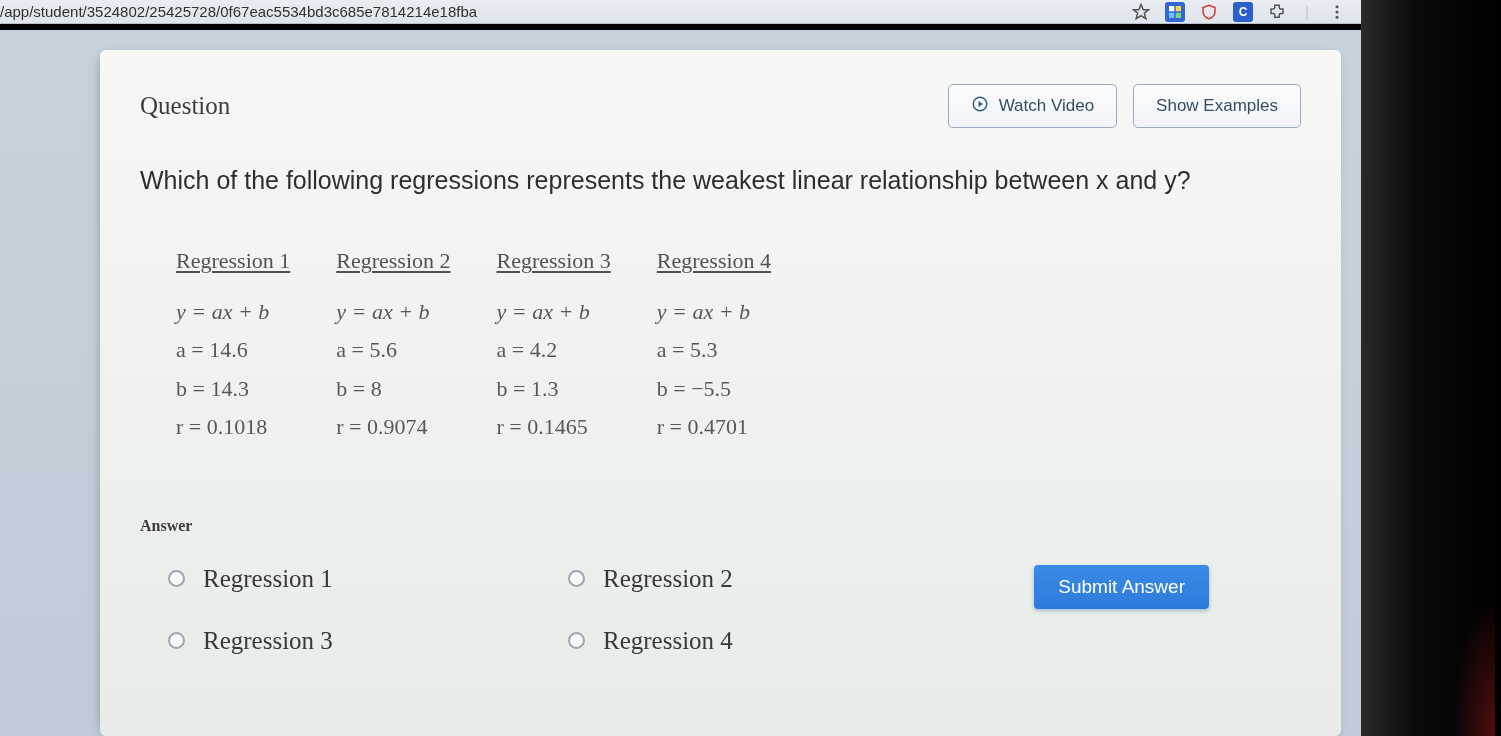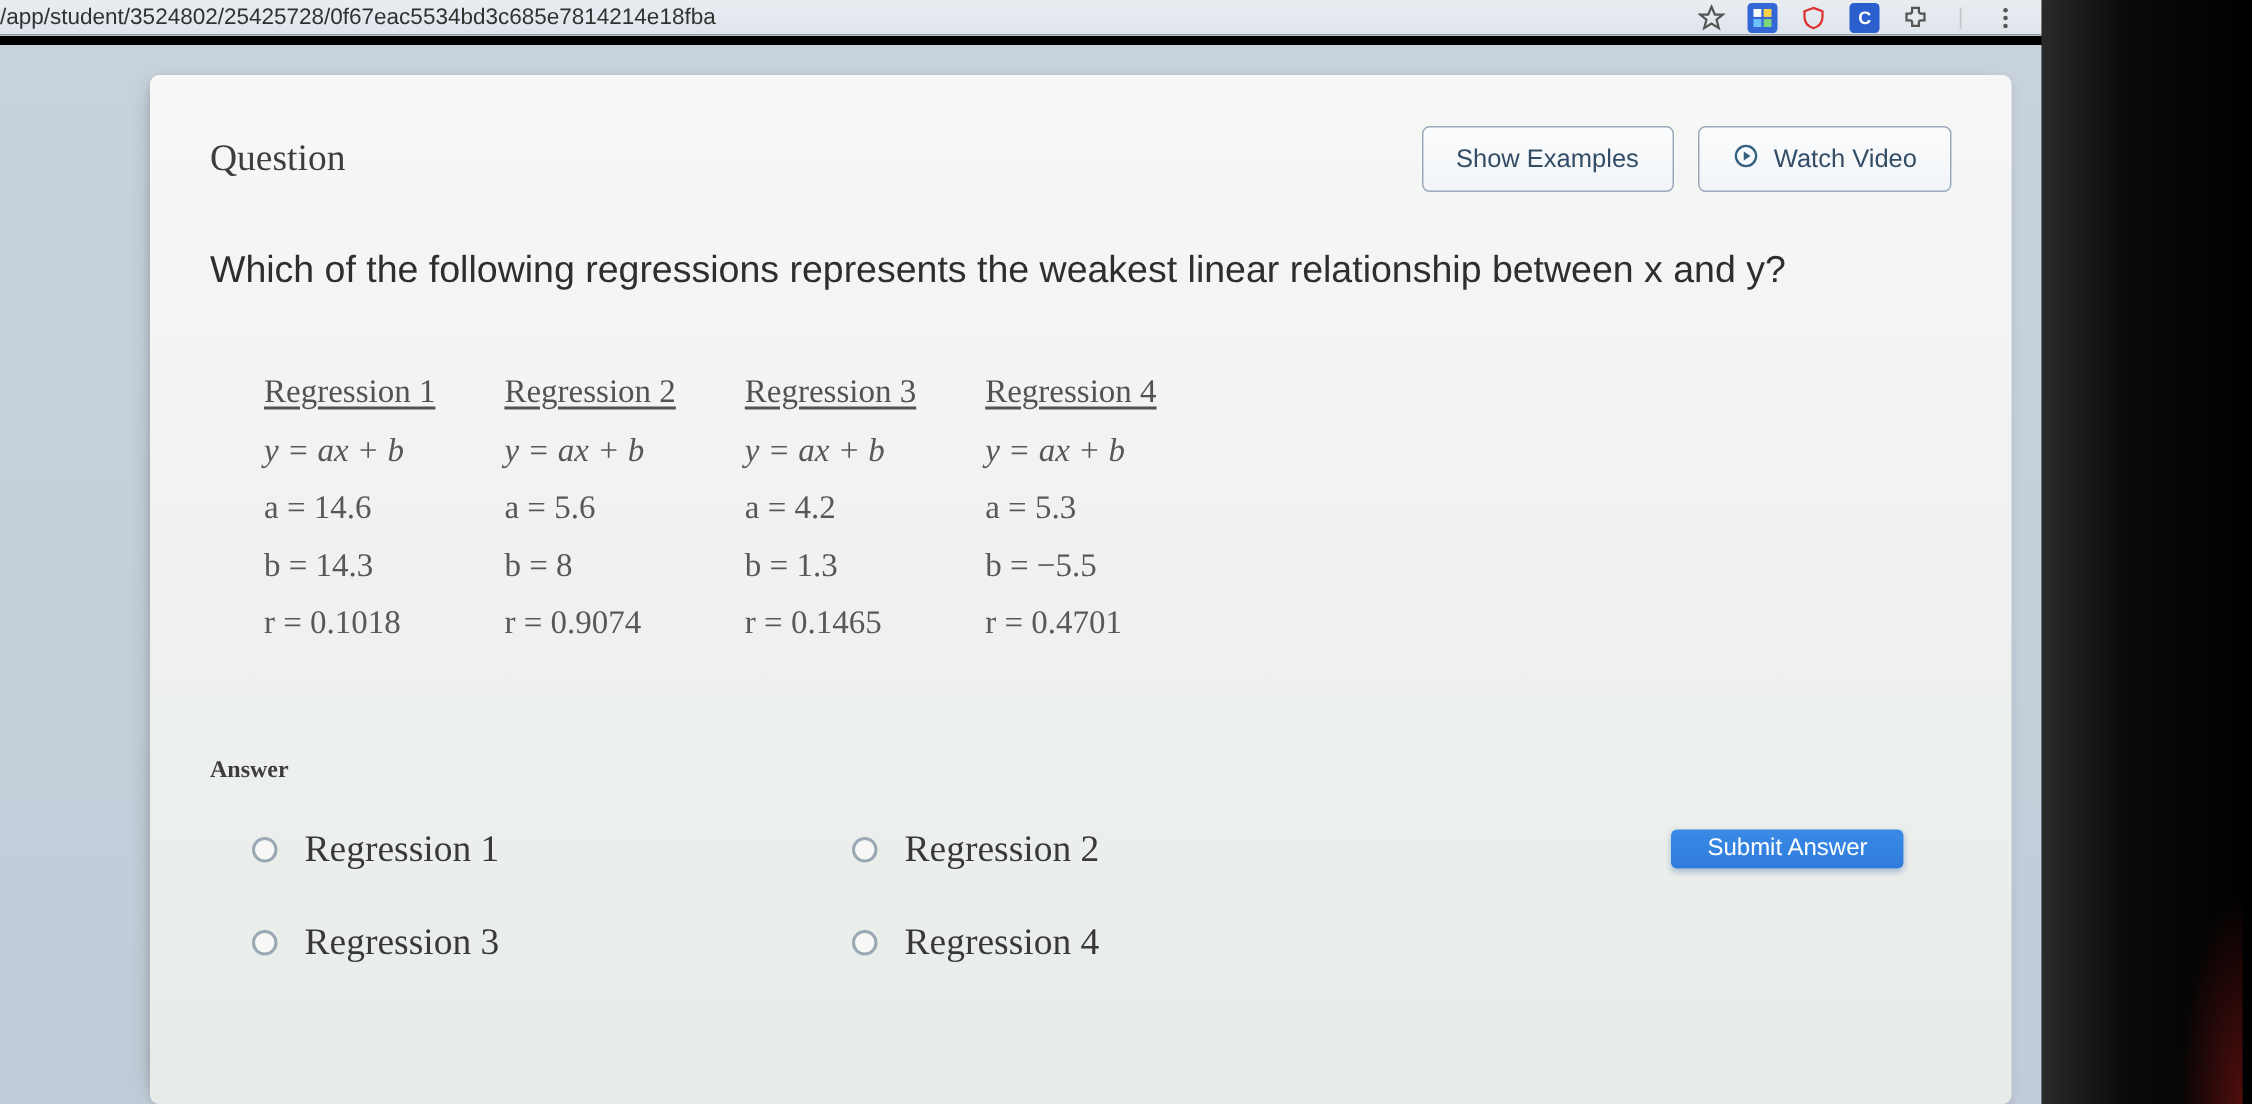--- a/index.html
+++ b/index.html
@@ -46,33 +46,33 @@
   }
   .pill-btn svg{width:18px;height:18px;}
 
   
   .prompt { font-family: Liberation Sans, sans-serif; font-size:25px; color:#2e2e2e; margin-bottom:44px; line-height:1.45; }
 
   
   .reg-wrap { display:flex; gap:46px; padding-left:36px; margin-bottom:70px; }
   .reg-col { font-family: "Times New Roman", Georgia, serif; color:#585858; font-size:22px; line-height:1.75; }
   .reg-col .hd { text-decoration: underline; text-underline-offset:3px; color:#525252; }
-  .reg-col .eq { font-style: italic; }
+  .reg-col .eq { font-style: italic; margin-top: 12px; }
   .reg-col .var { font-style: italic; }
 
   
   .ans-title { font-family: Georgia, serif; font-weight:700; font-size:16px; color:#3d3d3d; margin-bottom:30px; }
   .ans-row { display:flex; align-items:flex-start; }
   .ans-grid { display:grid; grid-template-columns: 340px 340px; row-gap:34px; column-gap:60px; padding-left:28px; }
   .opt { display:flex; align-items:center; gap:18px; font-family:"Times New Roman",serif; font-size:25px; color:#383838; cursor:pointer;}
   .radio { width:17px; height:17px; border:2px solid #9aa7b4; border-radius:50%; flex-shrink:0; background:#f7f8f6;}
   .submit {
-    margin-left:auto; margin-right:32px;
+    margin-left:auto; margin-right:92px;
     background:linear-gradient(#3a8ae6,#2f7bdc); color:#fff; border:none; border-radius:4px;
-    height:26px; padding:0 24px; font-size:16px; cursor:pointer;
+    height:44px; padding:0 24px; font-size:19px; cursor:pointer;
     box-shadow:0 2px 4px rgba(40,90,160,.35);
   }
 
   
   .right-edge { position:absolute; top:0; right:0; bottom:0; width:140px;
     background:linear-gradient(90deg,#2a2a2a 0%, #0a0a0a 40%, #000 100%);
   }
   .right-edge::after{content:"";position:absolute;right:6px;bottom:0;width:40px;height:260px;background:radial-gradient(60px 200px at 100% 100%, rgba(180,30,30,.45), transparent 70%);}
 
   .sep { color:#c7c7c7; margin:0 4px; }
@@ -118,32 +118,32 @@
         </svg>
     </span>
   </div>
 </div>
 
 <div class="page-area">
   <div class="card">
 
     <div class="q-header">
       <div class="q-title">Question</div>
-      <button class="pill-btn">
-        <span>Show Examples</span>
-      </button>
       <button class="pill-btn">
         <span>
           <svg viewBox="0 0 24 24" fill="none" stroke="#33607f" stroke-width="2">
               <circle cx="12" cy="12" r="9"></circle>
               <polygon points="10 8 16 12 10 16 10 8" fill="#33607f" stroke="none"></polygon>
             </svg>
         </span>
         <span>Watch Video</span>
       </button>
+      <button class="pill-btn">
+        <span>Show Examples</span>
+      </button>
     </div>
 
     <div class="prompt">Which of the following regressions represents the weakest linear relationship between x and y?</div>
 
     <div class="reg-wrap">
       <div class="reg-col">
         <div class="hd">Regression 1</div>
         <div class="eq"><span class="var">y</span> = <span class="var">ax</span> + <span class="var">b</span></div>
         <div>a = 14.6</div>
         <div>b = 14.3</div>

